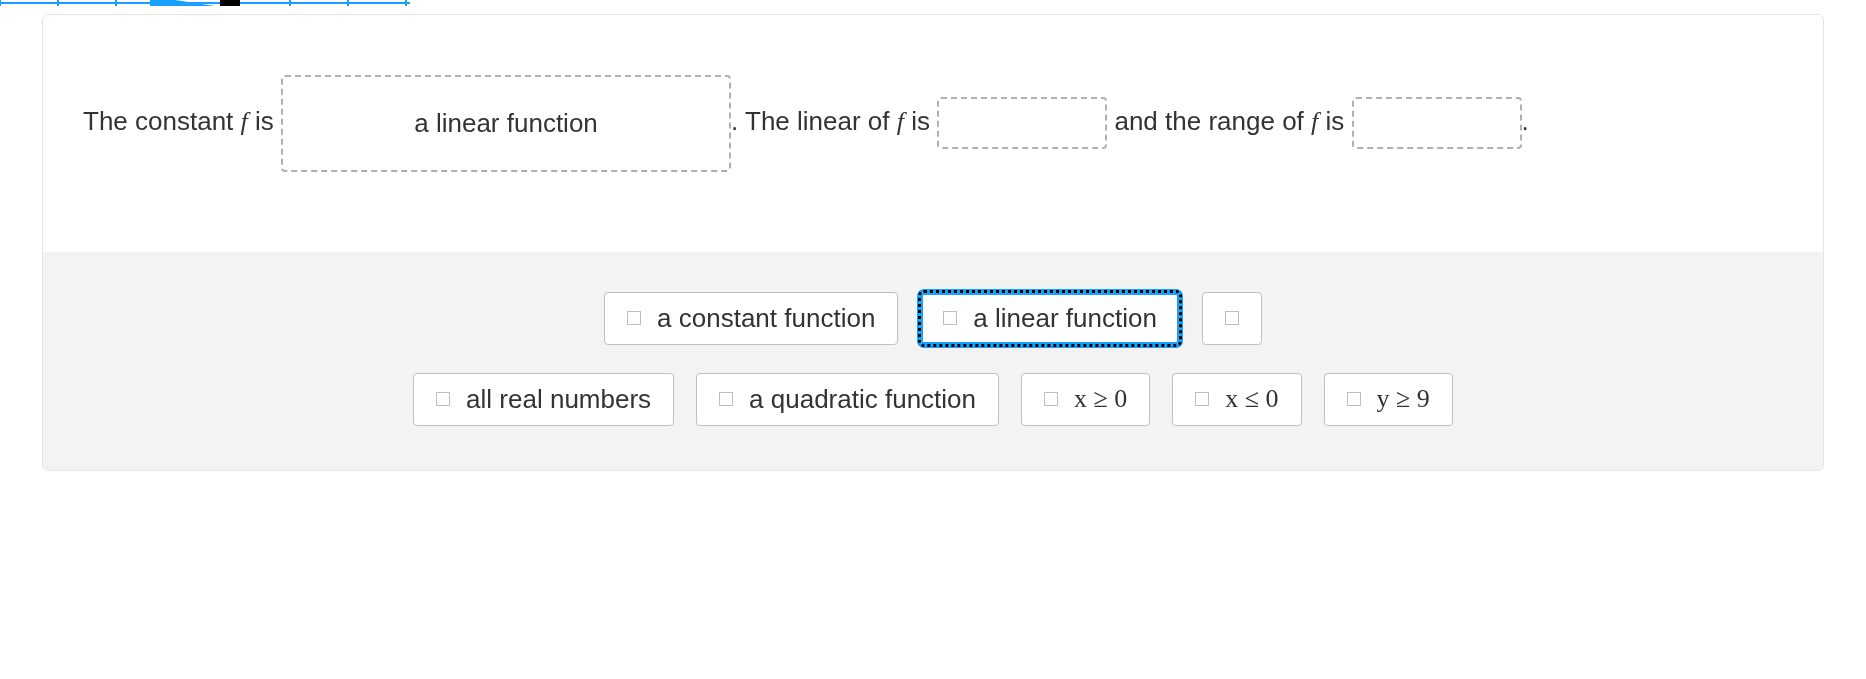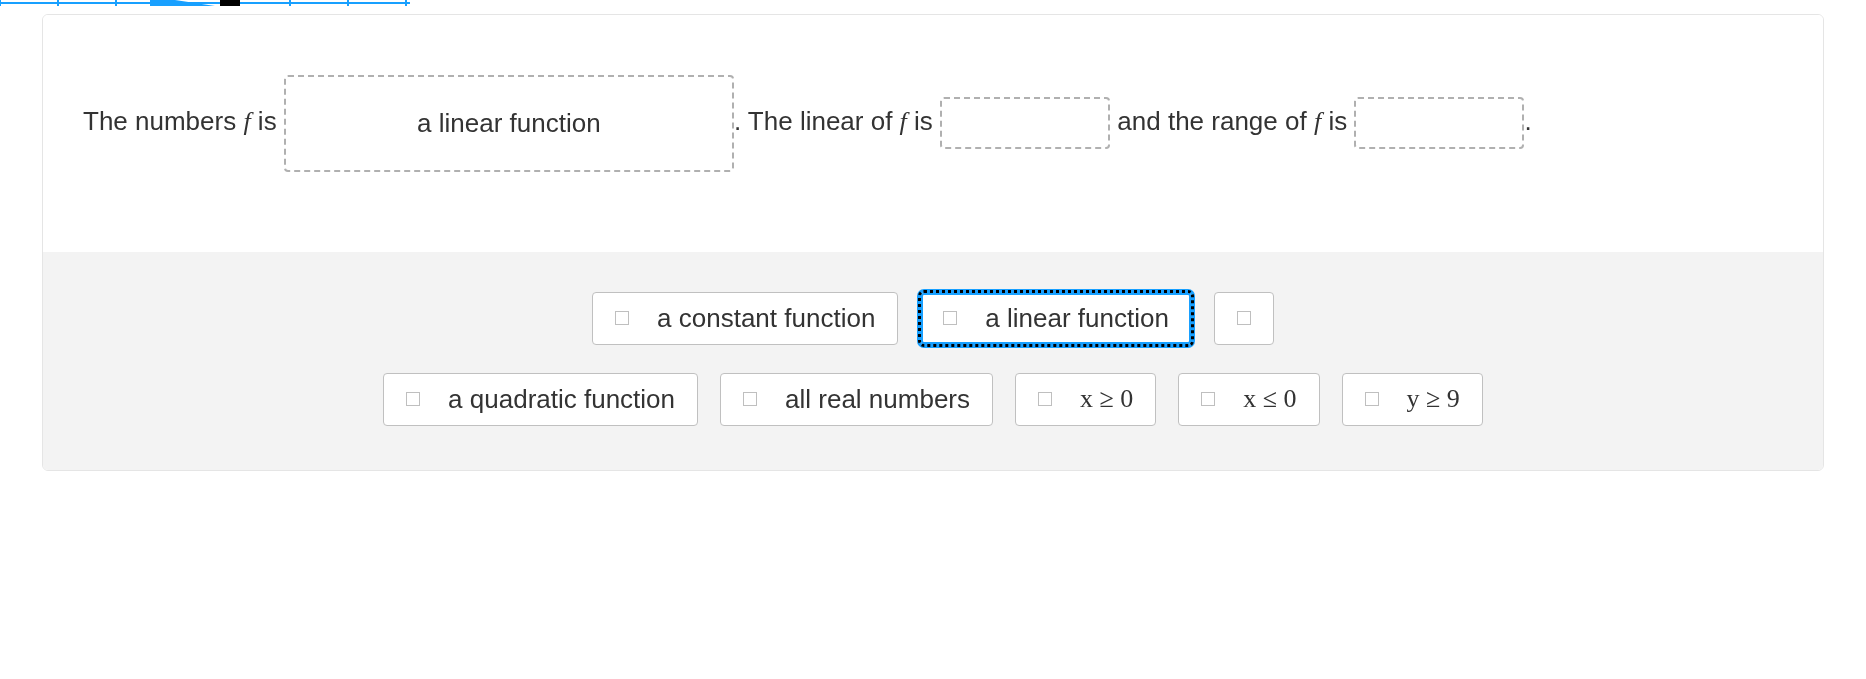--- a/index.html
+++ b/index.html
@@ -57,21 +57,21 @@
   }
   .choice-row {
     display: flex;
     flex-wrap: wrap;
     justify-content: center;
     gap: 22px;
   }
   .choice {
     display: inline-flex;
     align-items: center;
-    gap: 28px;
+    gap: 16px;
     background: #fff;
     border: 1px solid #c0c0c0;
     border-radius: 4px;
     padding: 10px 22px;
     font-size: 26px;
     color: #333;
     cursor: grab;
     user-select: none;
   }
   .choice .handle {
@@ -116,21 +116,21 @@
     <line x1="0" y1="3" x2="410" y2="3"></line>
   </g>
   <polygon points="150,0 175,0 215,6 150,6" fill="#18a0ff"></polygon>
   <polygon points="220,0 240,0 240,6 220,6" fill="#000"></polygon>
 </svg>
 
 <div class="wrapper">
   <div class="panel">
 
     <div class="sentence-area">
-      <span>The numbers </span><span class="fvar">f</span><span> is </span>
+      <span>The constant </span><span class="fvar">f</span><span> is </span>
       <span class="blank filled">a linear function</span><span>. The linear of </span><span class="fvar">f</span><span> is </span>
       <span class="blank empty"></span>
       <span> and the range of </span><span class="fvar">f</span><span> is </span>
       <span class="blank empty"></span><span>.</span>
     </div>
 
     <div class="choices-area">
       <div class="choice-row">
           <div class="choice">
             <span class="handle"></span>
@@ -140,25 +140,25 @@
             <span class="handle"></span>
             <span>a linear function</span>
           </div>
           <div class="choice">
             <span class="handle"></span>
           </div>
         </div>
       <div class="choice-row">
           <div class="choice">
             <span class="handle"></span>
-            <span>a quadratic function</span>
+            <span>all real numbers</span>
           </div>
           <div class="choice">
             <span class="handle"></span>
-            <span>all real numbers</span>
+            <span>a quadratic function</span>
           </div>
           <div class="choice">
             <span class="handle"></span>
             <span class="math">x ≥ 0</span>
           </div>
           <div class="choice">
             <span class="handle"></span>
             <span class="math">x ≤ 0</span>
           </div>
           <div class="choice">

